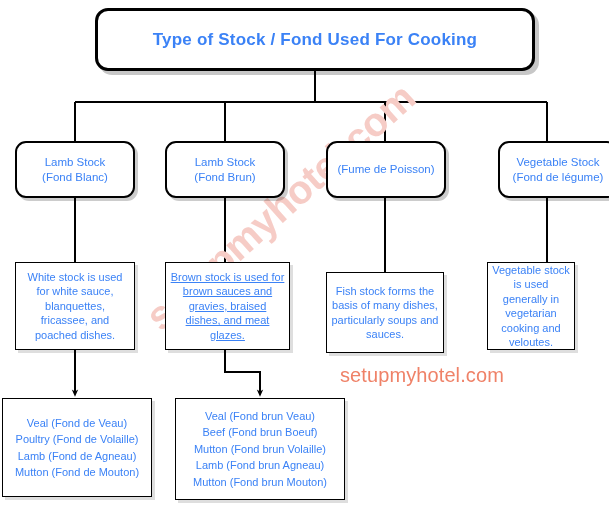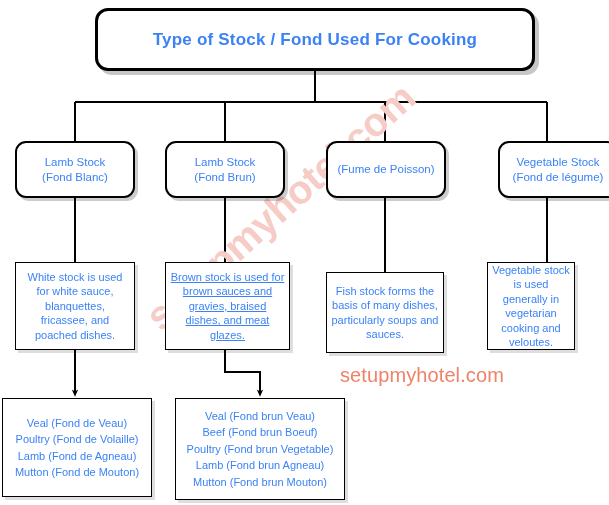--- a/index.html
+++ b/index.html
@@ -220,19 +220,19 @@
       <div>Veal (Fond de Veau)</div>
       <div>Poultry (Fond de Volaille)</div>
       <div>Lamb (Fond de Agneau)</div>
       <div>Mutton (Fond de Mouton)</div>
     </div>
   </div>
   <div class="node list-node list-2">
     <div class="lines">
       <div>Veal (Fond brun Veau)</div>
       <div>Beef (Fond brun Boeuf)</div>
-      <div>Poultry (Fond brun Vegetable)</div>
+      <div>Mutton (Fond brun Volaille)</div>
       <div>Lamb (Fond brun Agneau)</div>
       <div>Mutton (Fond brun  Mouton)</div>
     </div>
   </div>
 
 </div>
 
 </body></html>

